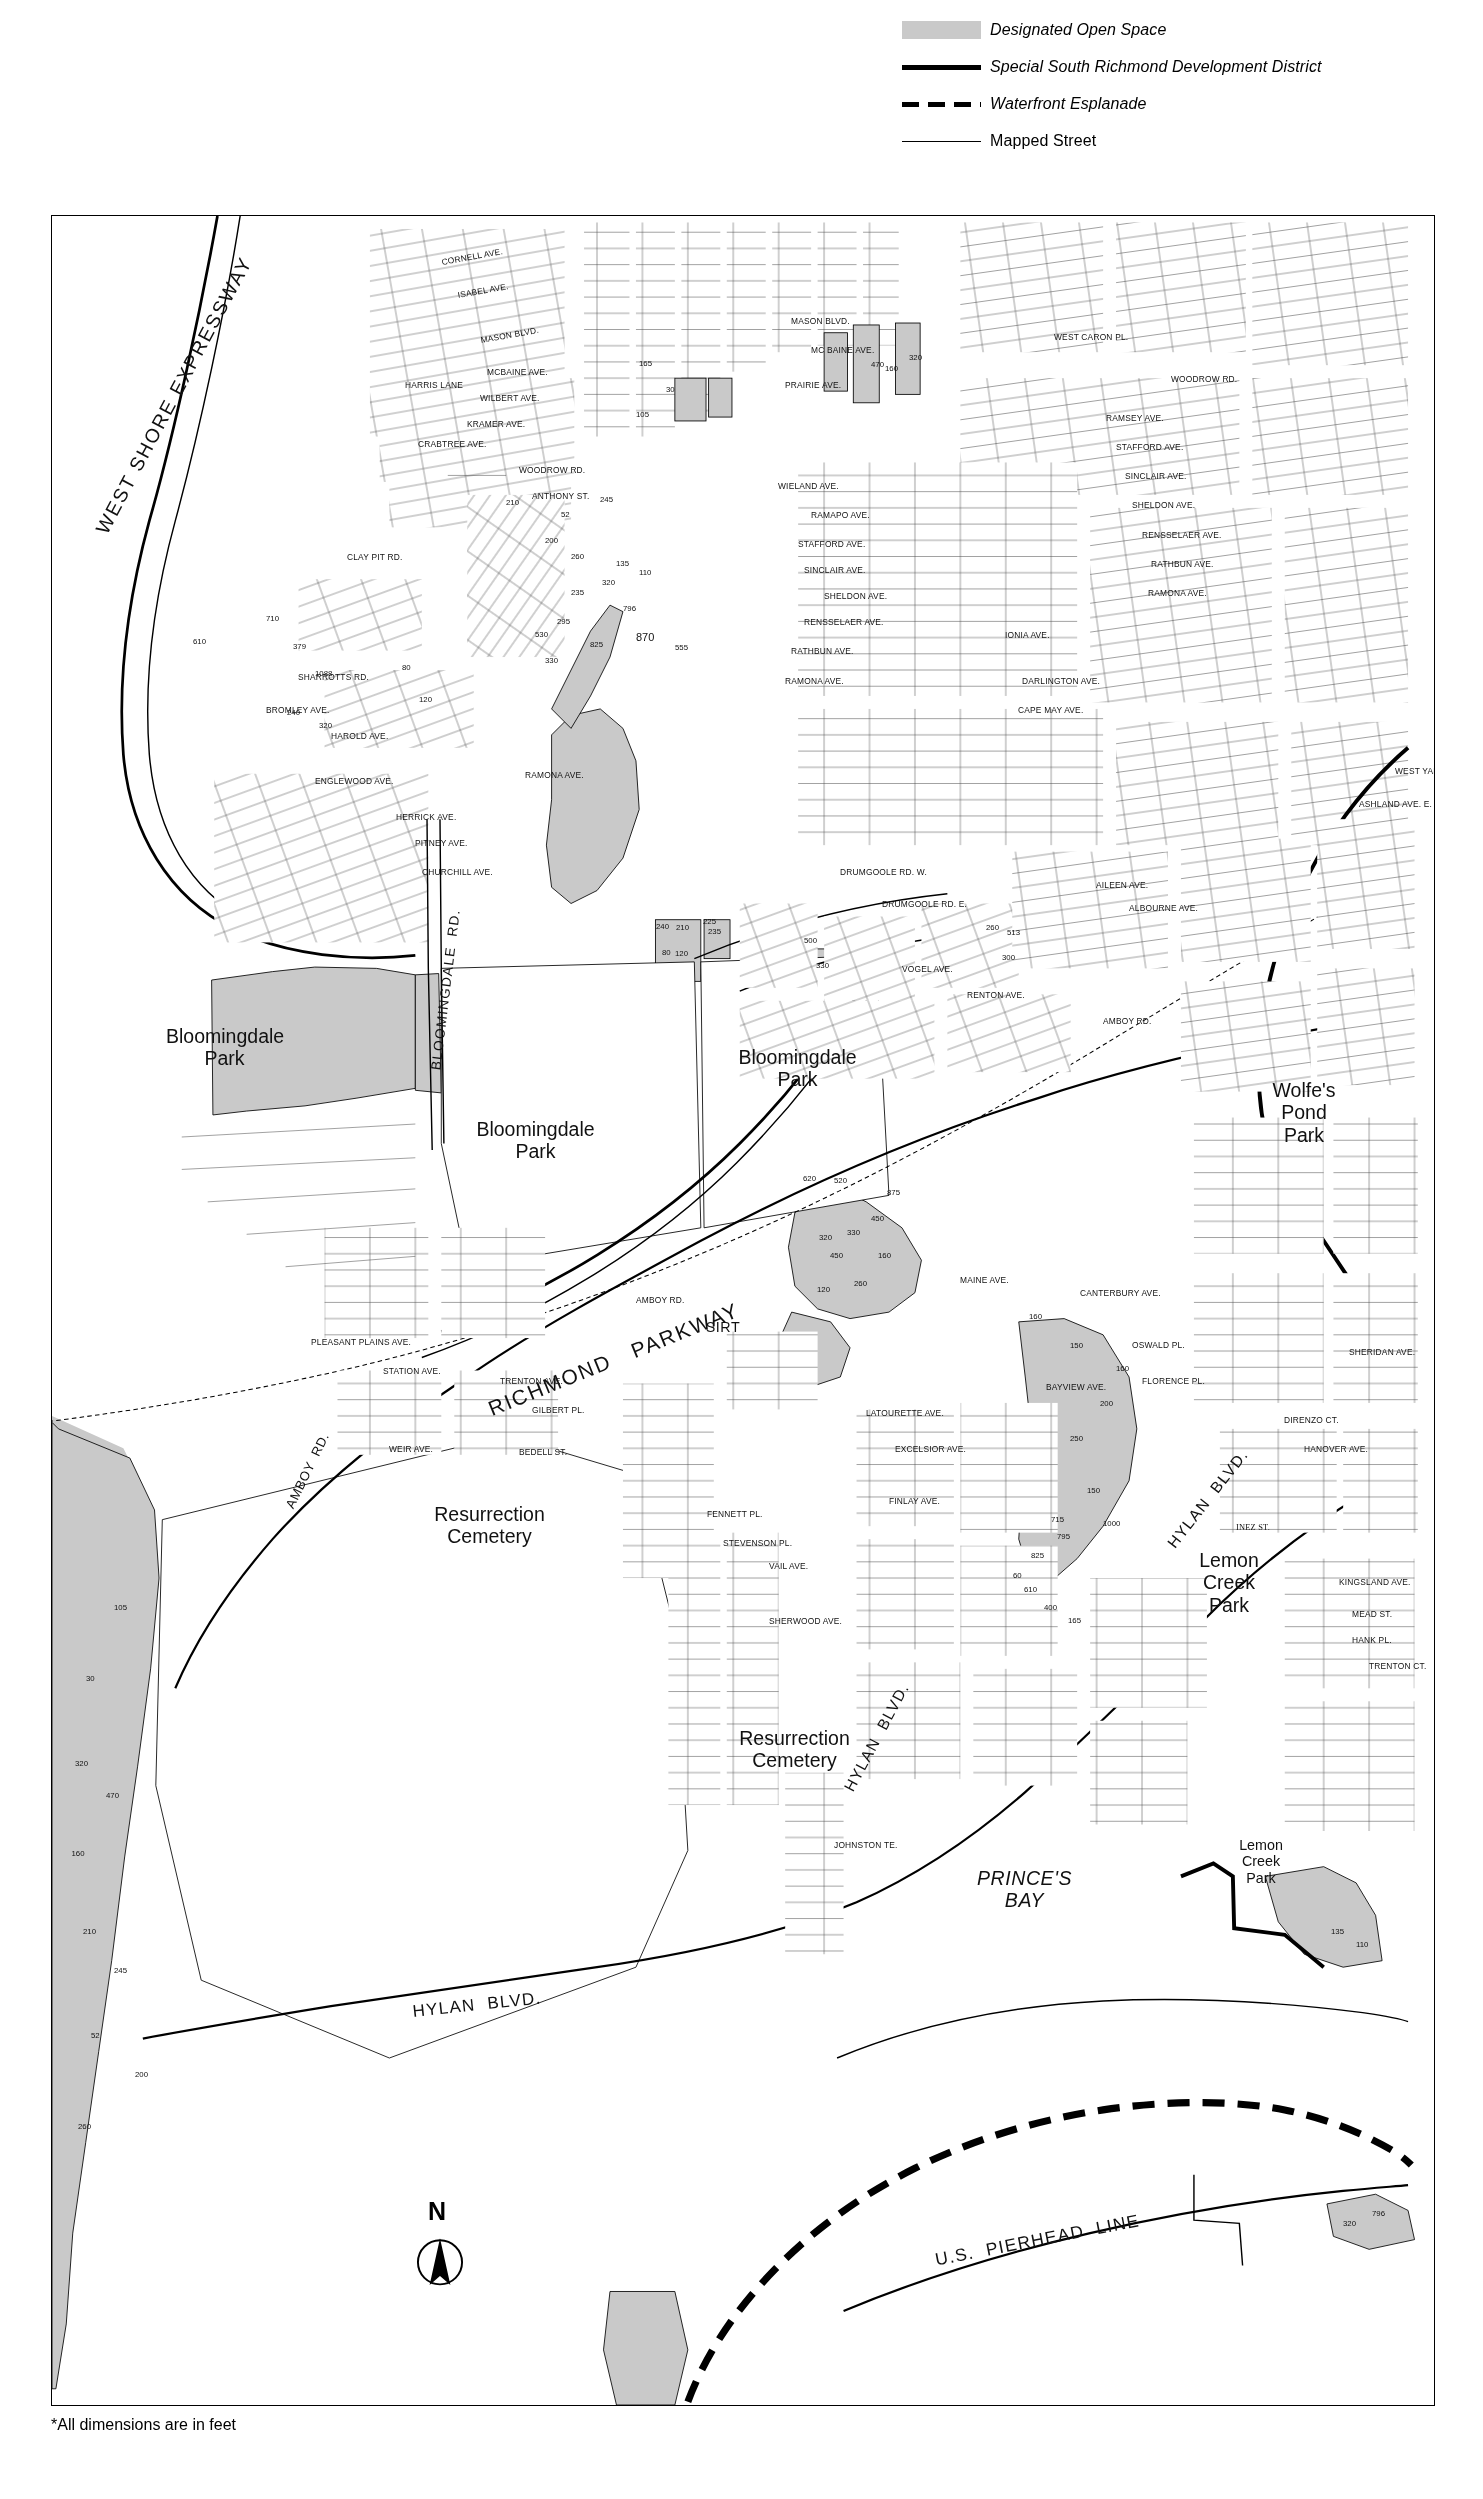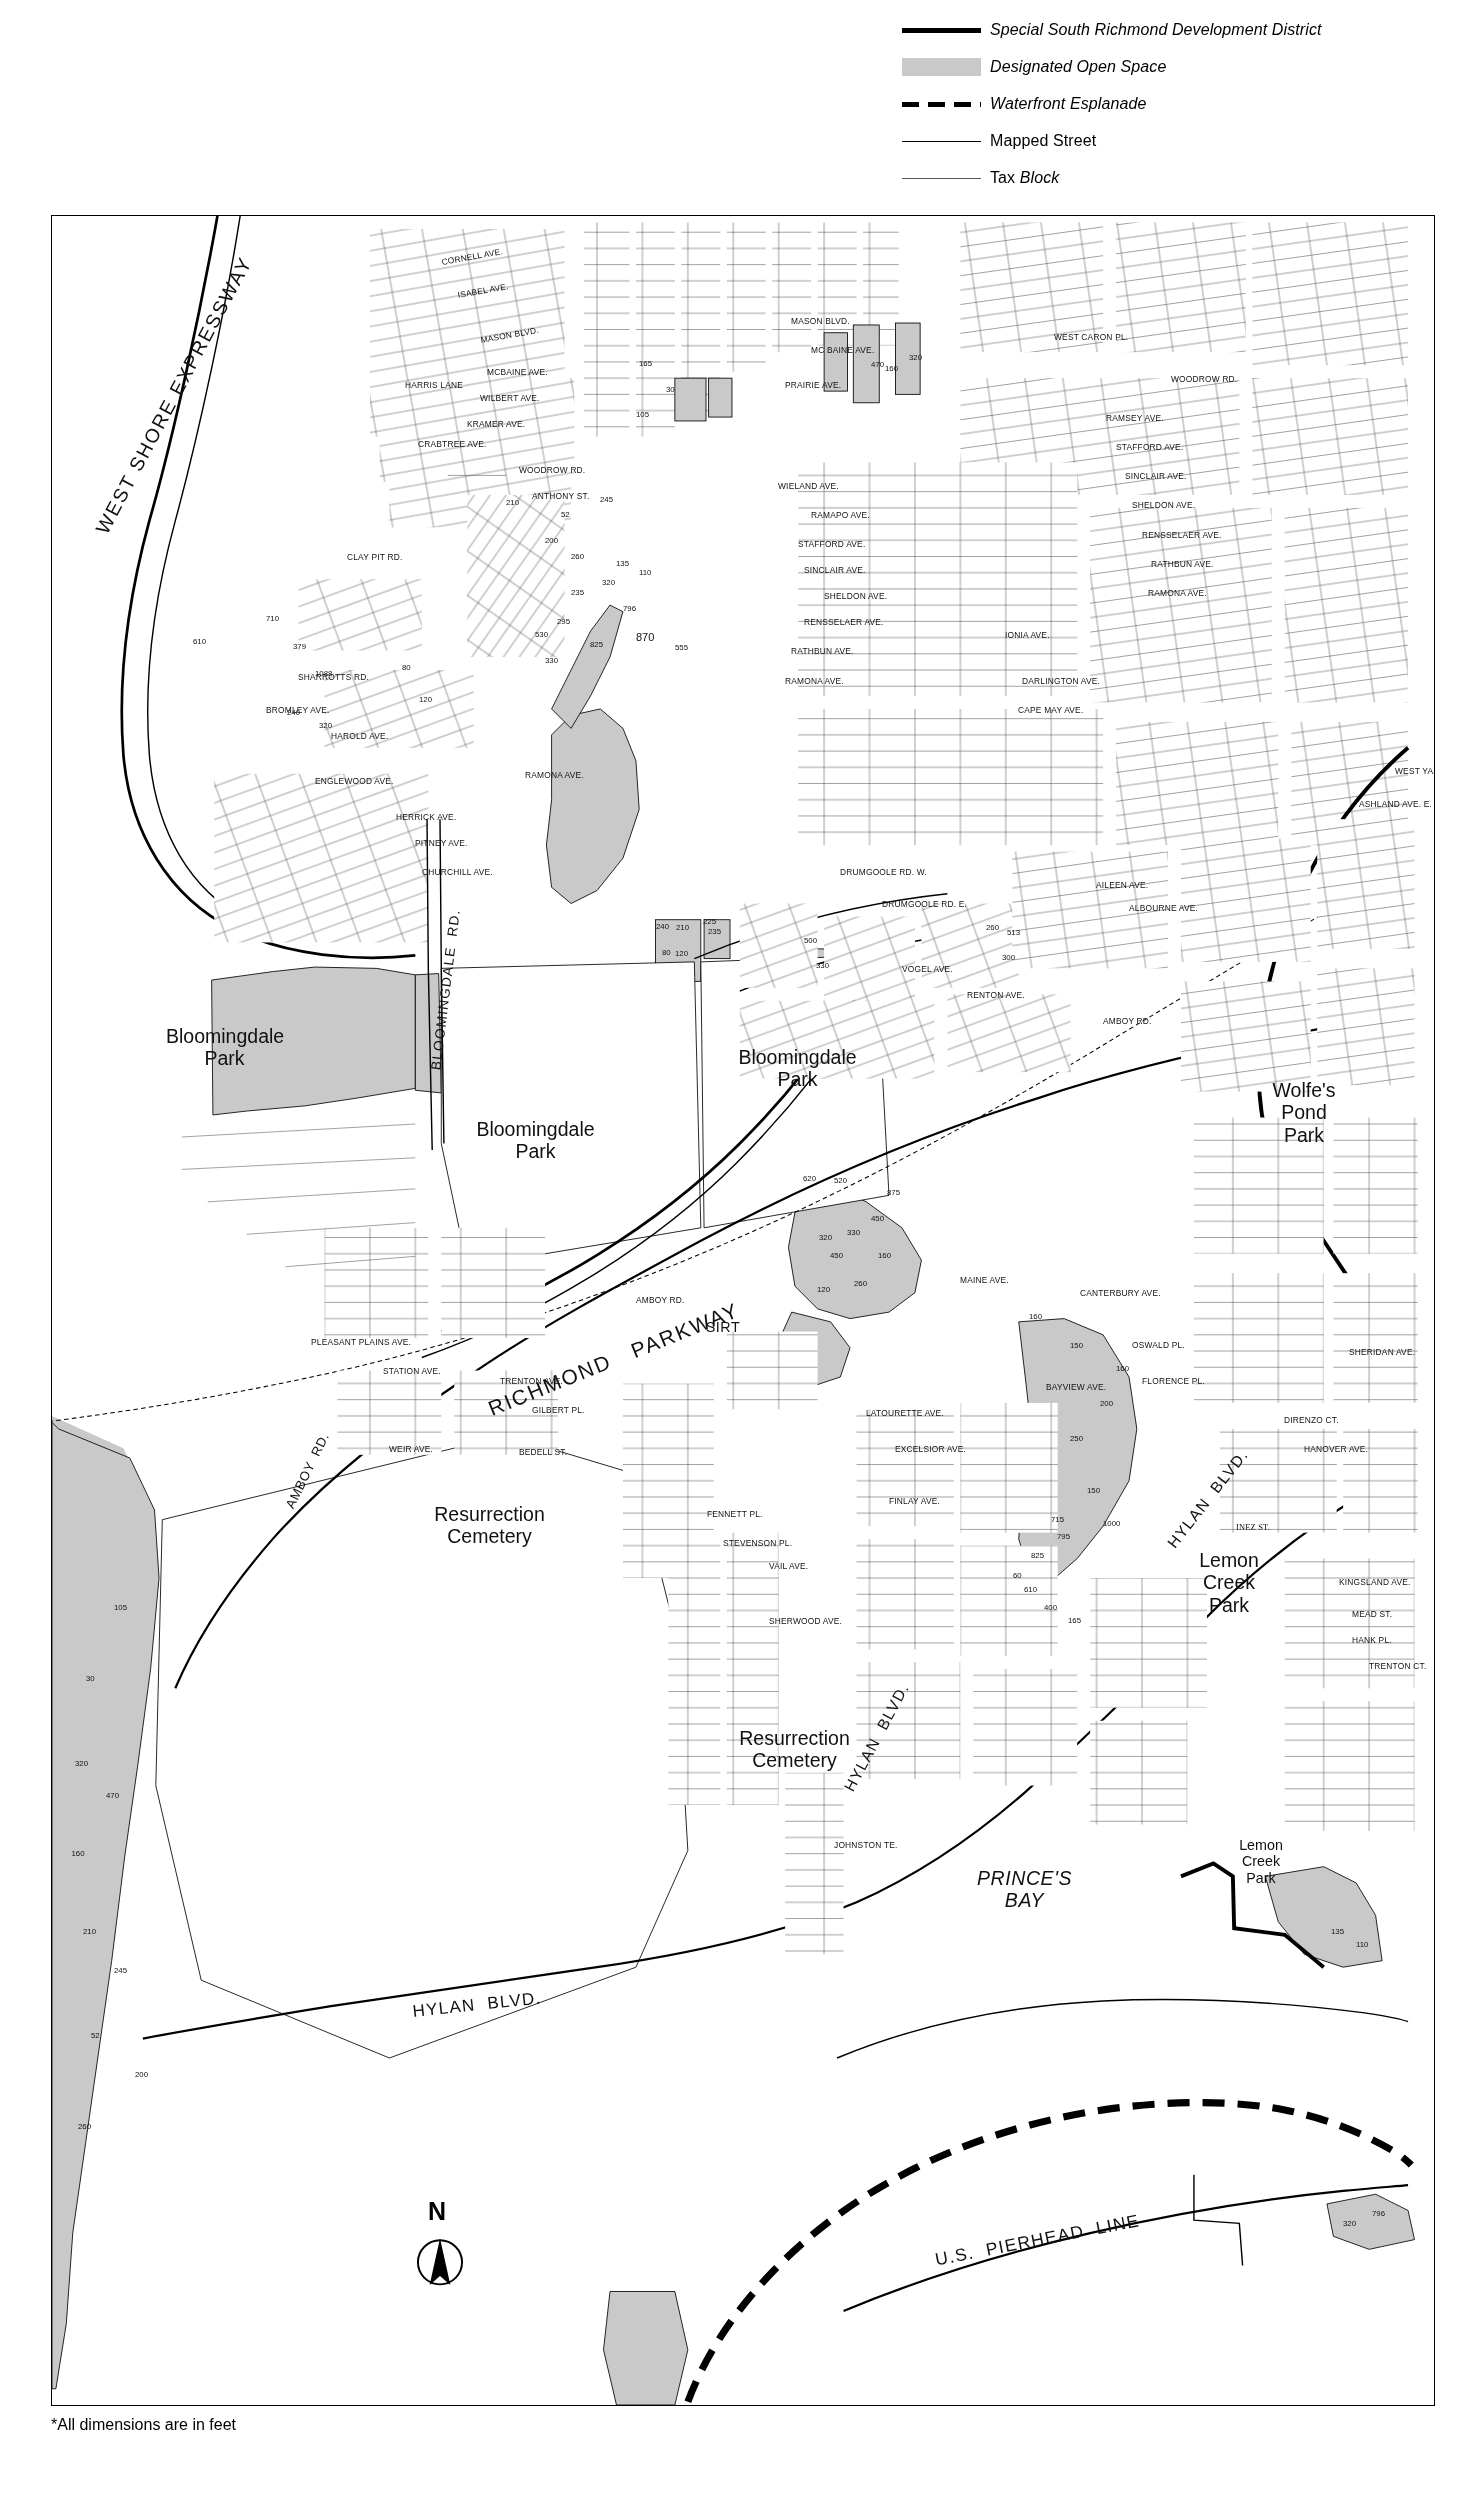--- a/index.html
+++ b/index.html
@@ -112,38 +112,34 @@
     position: absolute;
     font-size: 25px;
     font-weight: bold;
   }
 </style>
 </head>
 <body>
 
 <div id="legend">
   <div class="legend-row">
+    <div class="legend-swatch sw-openspace"></div>
+    <div class="legend-label ital">Designated Open Space</div>
+  </div>
+  <div class="legend-row">
     <div class="legend-swatch sw-thick-line"></div>
     <div class="legend-label ital">Special South Richmond Development District</div>
-  </div>
-  <div class="legend-row">
-    <div class="legend-swatch sw-openspace"></div>
-    <div class="legend-label ital">Designated Open Space</div>
   </div>
   <div class="legend-row">
     <div class="legend-swatch sw-dashed"></div>
     <div class="legend-label ital">Waterfront Esplanade</div>
   </div>
   <div class="legend-row">
     <div class="legend-swatch sw-street"></div>
     <div class="legend-label">Mapped Street</div>
-  </div>
-  <div class="legend-row">
-    <div class="legend-swatch sw-taxblock"></div>
-    <div class="legend-label mixed">Tax <i>Block</i></div>
   </div>
 </div>
 
 <div id="map-frame">
   <svg id="map-canvas" viewBox="0 0 2130 3375" preserveAspectRatio="none">
     <defs>
       <style>
         .blk { fill:none; stroke:#000; stroke-width:1.3; }
         .blk2 { fill:#fff; stroke:#000; stroke-width:1.3; }
         .thin { fill:none; stroke:#4a4a4a; stroke-width:0.8; }

